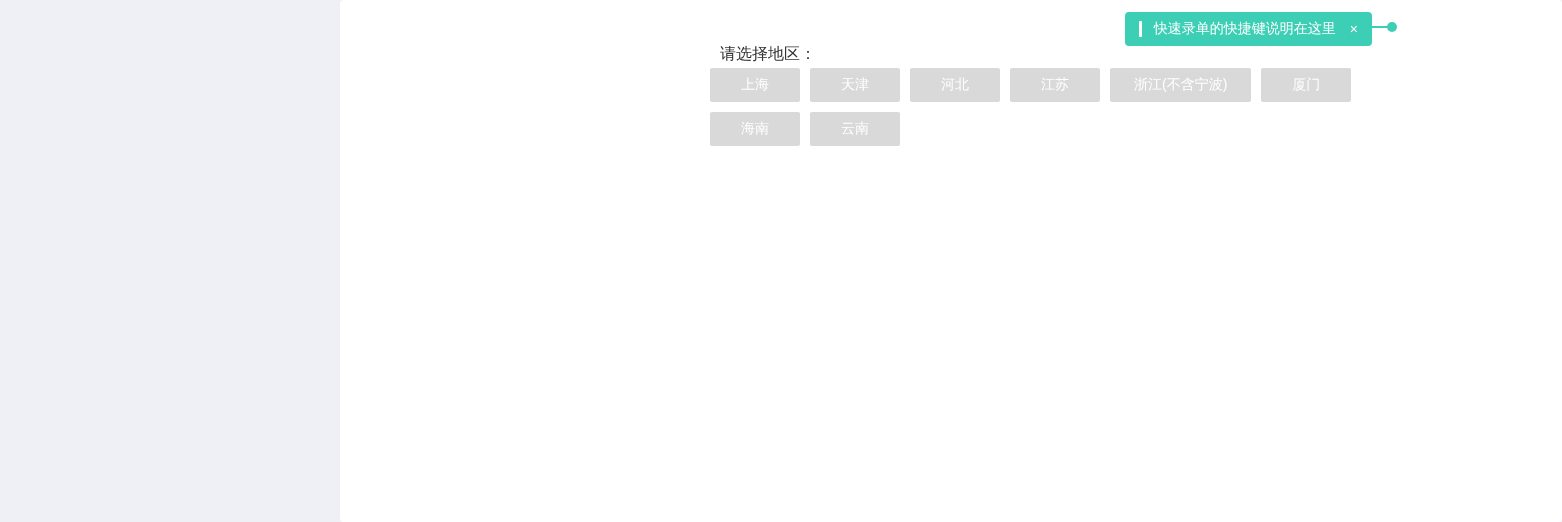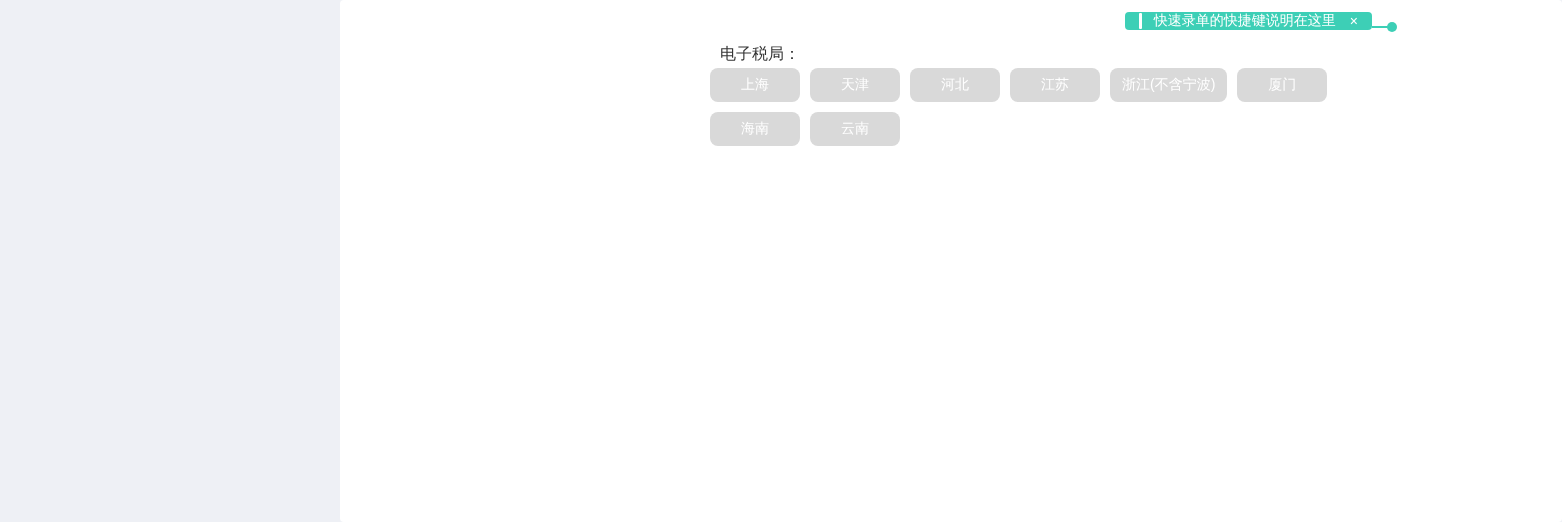--- a/index.html
+++ b/index.html
@@ -52,40 +52,40 @@
       display: flex;
       flex-wrap: wrap;
       gap: 10px;
       width: 900px;
     }
 
     .region-btn {
       display: inline-flex;
       align-items: center;
       justify-content: center;
-      padding: 8px 12px;
+      padding: 8px 24px;
       background: #d9d9d9;
       border: none;
-      border-radius: 8px;
+      border-radius: 2px;
       color: #fff;
       font-size: 14px;
       cursor: pointer;
       min-width: 90px;
       white-space: nowrap;
     }
 
     .tooltip-banner {
       position: absolute;
       top: 12px;
       right: 190px;
       display: flex;
       align-items: center;
       background: #3dcfb6;
       border-radius: 4px;
-      padding: 0 14px;
+      padding: 8px 14px;
       color: #fff;
       font-size: 14px;
       white-space: nowrap;
       gap: 8px;
     }
 
     .tooltip-bar {
       display: inline-block;
       width: 3px;
       height: 16px;
@@ -137,21 +137,21 @@
       margin-top: 0px;
     }
   </style>
 </head>
 <body>
 
 <div class="sidebar"></div>
 
 <div class="main-content">
 
-  <span class="page-title">电子税局：</span>
+  <span class="page-title">请选择地区：</span>
 
   <div class="region-buttons">
     <div class="row1">
       <button class="region-btn">上海</button>
       <button class="region-btn">天津</button>
       <button class="region-btn">河北</button>
       <button class="region-btn">江苏</button>
       <button class="region-btn">浙江(不含宁波)</button>
       <button class="region-btn">厦门</button>
     </div>

